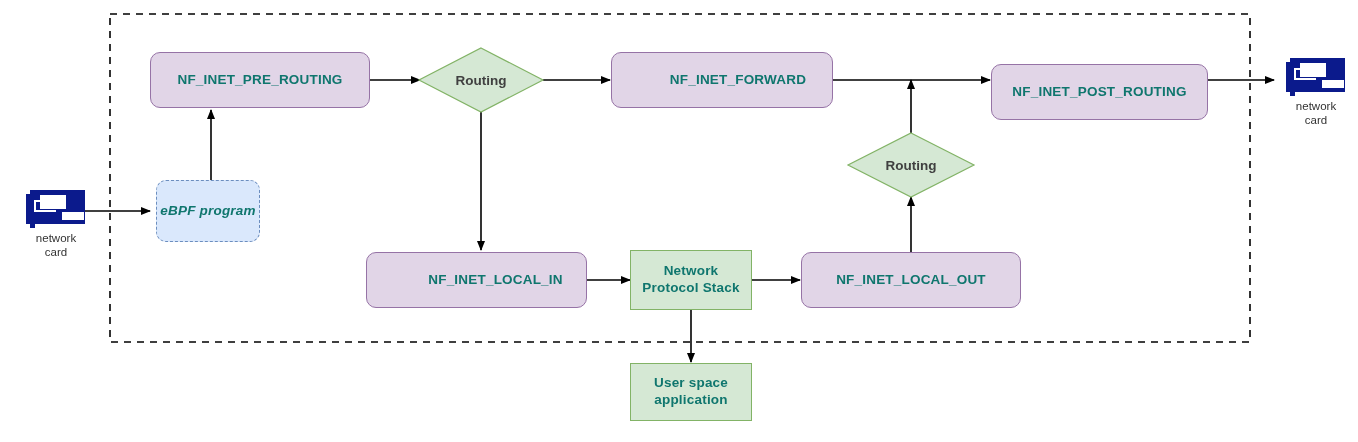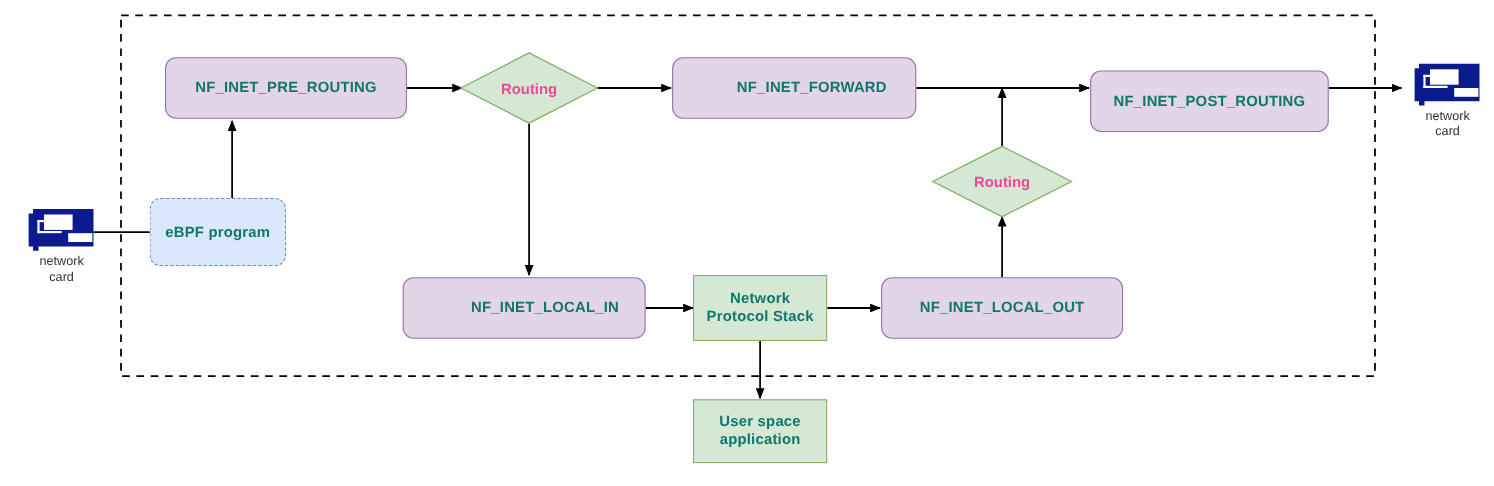--- a/index.html
+++ b/index.html
@@ -51,21 +51,21 @@
     border: 1px dashed #6c8ebf;
     border-radius: 10px;
   }
   .diamond-label {
     position: absolute;
     display: flex;
     align-items: center;
     justify-content: center;
     font-size: 13.5px;
     font-weight: bold;
-    color: #ec4899;
+    color: #404040;
     pointer-events: none;
   }
   .nic {
     position: absolute;
     display: flex;
     flex-direction: column;
     align-items: center;
   }
   .nic-label {
     font-size: 11.5px;
@@ -146,21 +146,21 @@
   </div>
 
   <div class="node hook" style="left:611px; top:52px; width:222px; height:56px;padding-left:32px;">
     <span>NF_INET_FORWARD</span>
   </div>
 
   <div class="node hook" style="left:991px; top:52px; width:217px; height:56px;margin-top:12px;">
     <span>NF_INET_POST_ROUTING</span>
   </div>
 
-  <div class="node ebpf" style="left:136px; top:180px; width:124px; height:62px;">
+  <div class="node ebpf" style="left:156px; top:180px; width:104px; height:62px;font-style:italic;">
     <span>eBPF program</span>
   </div>
 
   <div class="node hook" style="left:366px; top:252px; width:221px; height:56px;padding-left:38px;">
     <span>NF_INET_LOCAL_IN</span>
   </div>
 
   <div class="node greenbox" style="left:630px; top:250px; width:122px; height:60px; flex-direction:column;">
     <span>Network</span>
     <span>Protocol Stack</span>

